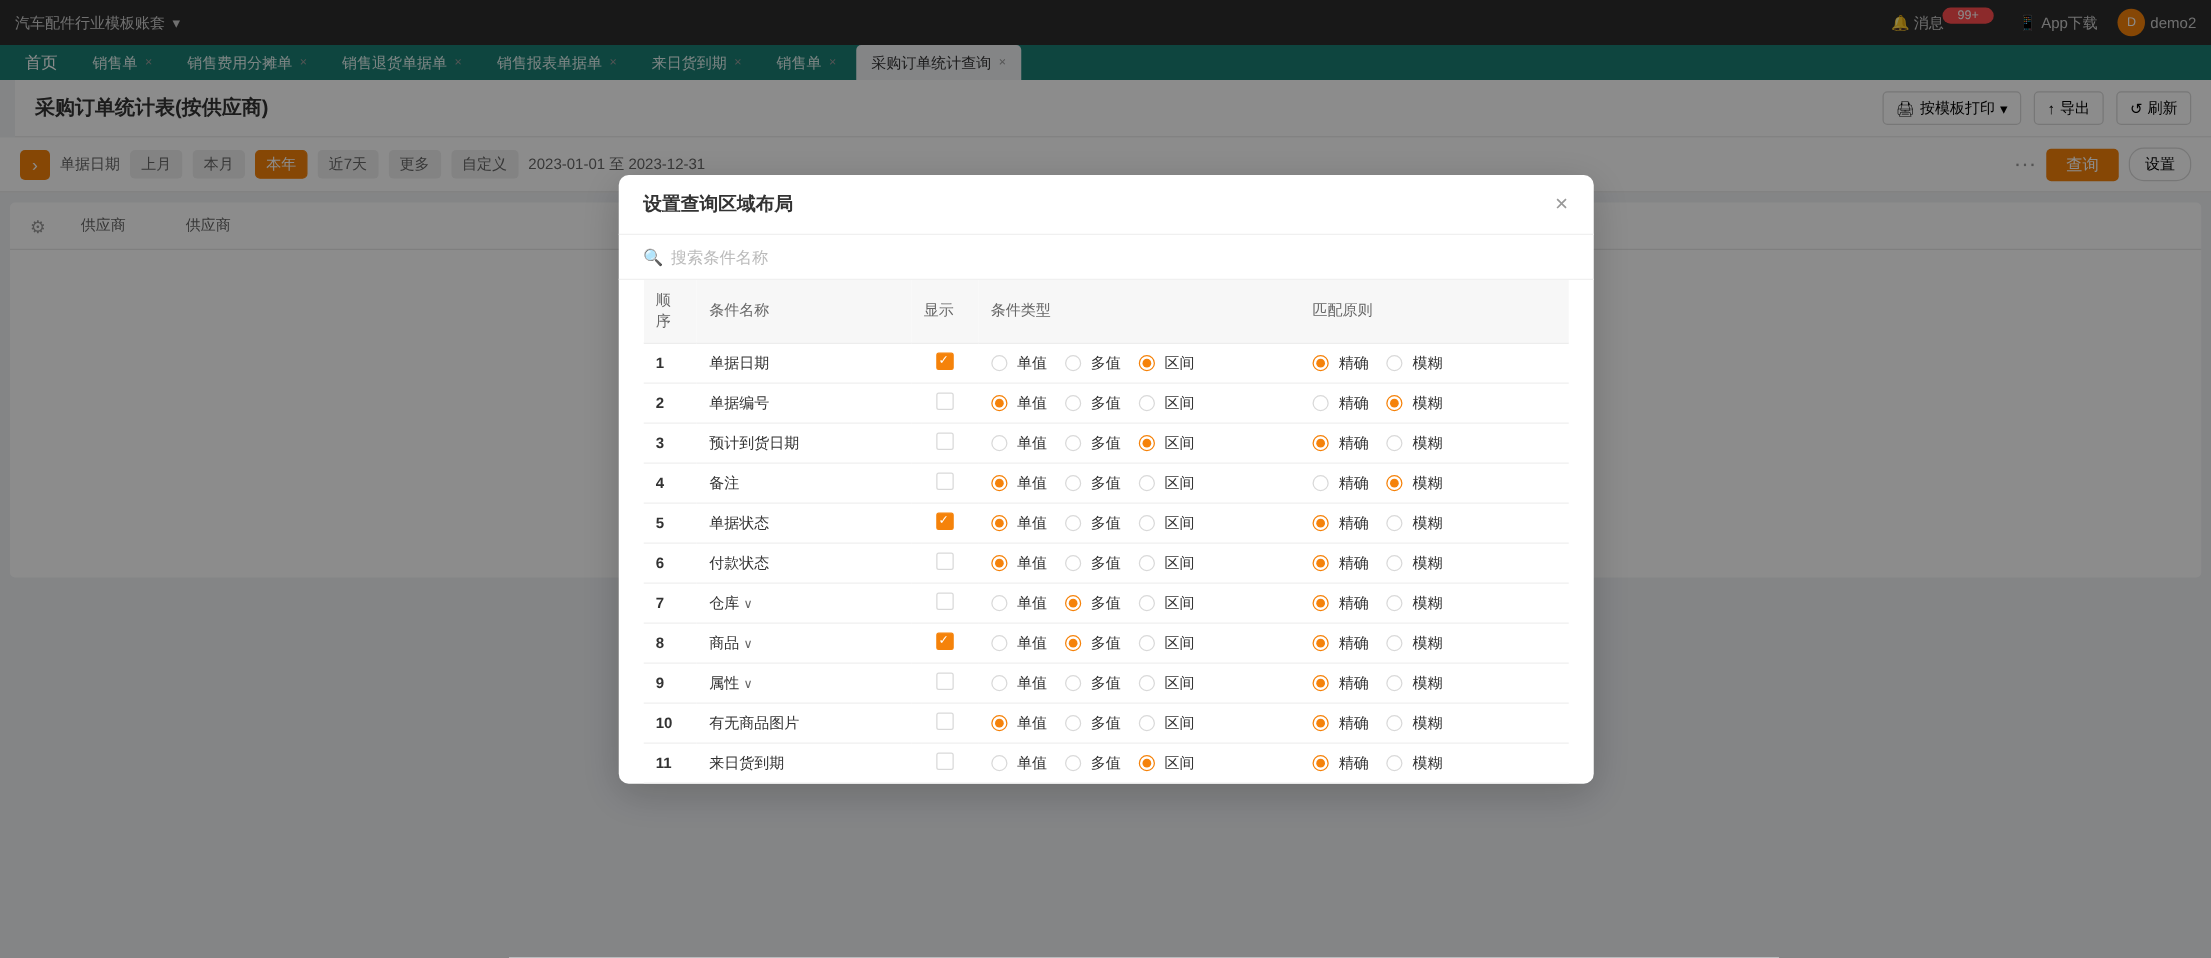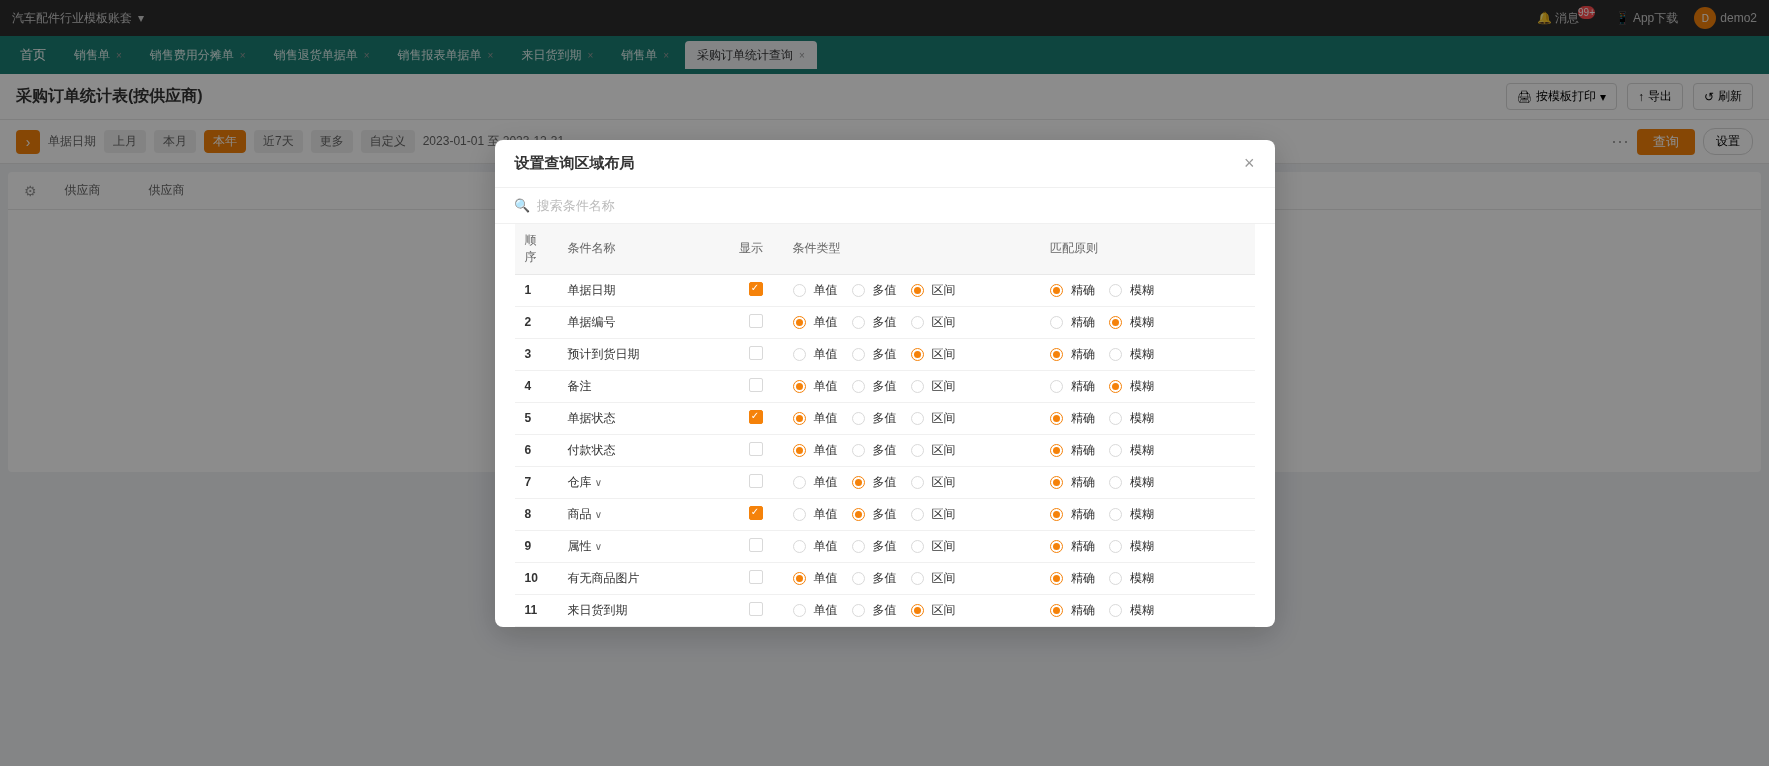--- a/index.html
+++ b/index.html
@@ -12,26 +12,26 @@
       display: flex;
       align-items: center;
       justify-content: space-between;
       padding: 0 12px;
       color: #ccc;
     }
     .top-bar-left { font-size: 12px; display: flex; align-items: center; gap: 6px; }
     .top-bar-right { display: flex; align-items: center; gap: 16px; font-size: 12px; }
     .badge-orange {
       background: #ff4d4f; color: white; border-radius: 8px;
-      font-size: 10px; padding: 1px 0; position: relative; top: -6px; left: -4px;
+      font-size: 10px; padding: 1px 12px; position: relative; top: -6px; left: -4px;
     }
 
     
     .tab-bar {
-      height: 38px;
+      height: 28px;
       background: #1a7f74;
       display: flex;
       align-items: center;
       padding: 0 8px;
       gap: 4px;
       overflow: hidden;
     }
     .tab-item {
       height: 28px;
       padding: 0 12px;
@@ -45,20 +45,21 @@
 
     
     .page-header {
       height: 46px;
       background: white;
       display: flex;
       align-items: center;
       justify-content: space-between;
       padding: 0 16px;
       border-bottom: 1px solid #e8e8e8;
+      margin-left: 12px;
     }
     .page-title { font-size: 16px; font-weight: bold; color: #333; }
     .header-actions { display: flex; align-items: center; gap: 10px; }
     .btn-outline { border: 1px solid #d9d9d9; background: white; padding: 4px 10px; border-radius: 4px; cursor: pointer; font-size: 12px; display: flex; align-items: center; gap: 4px; }
 
     
     .toolbar {
       background: white;
       padding: 8px 16px;
       display: flex;

